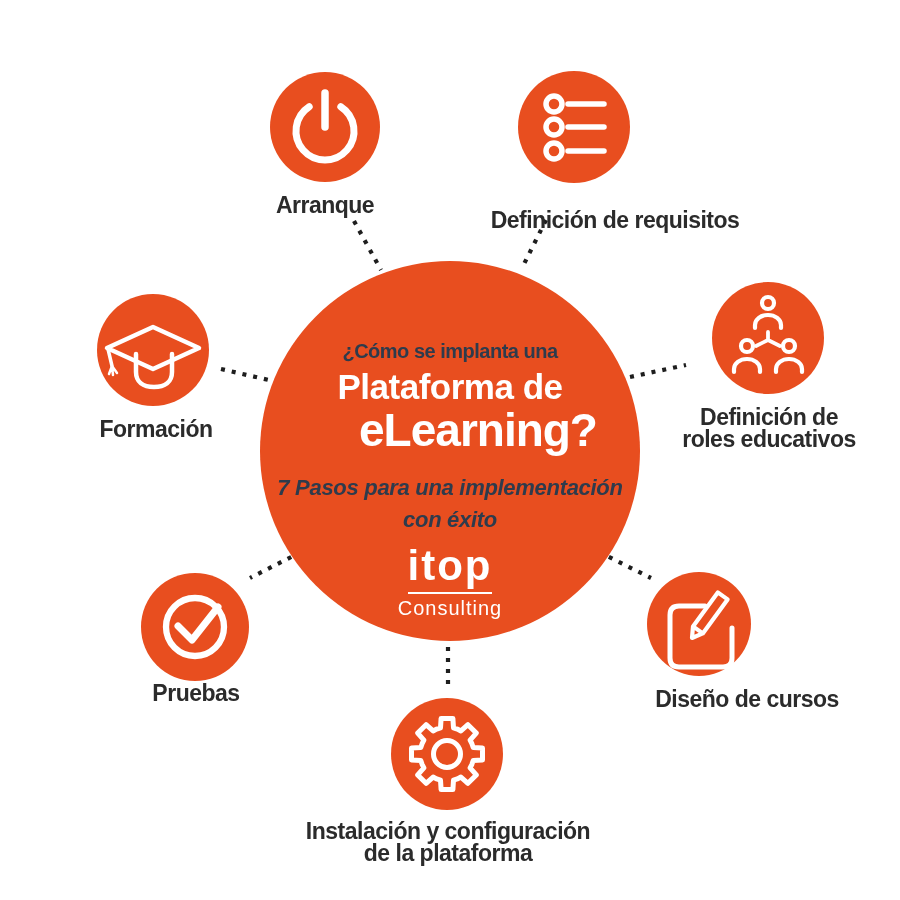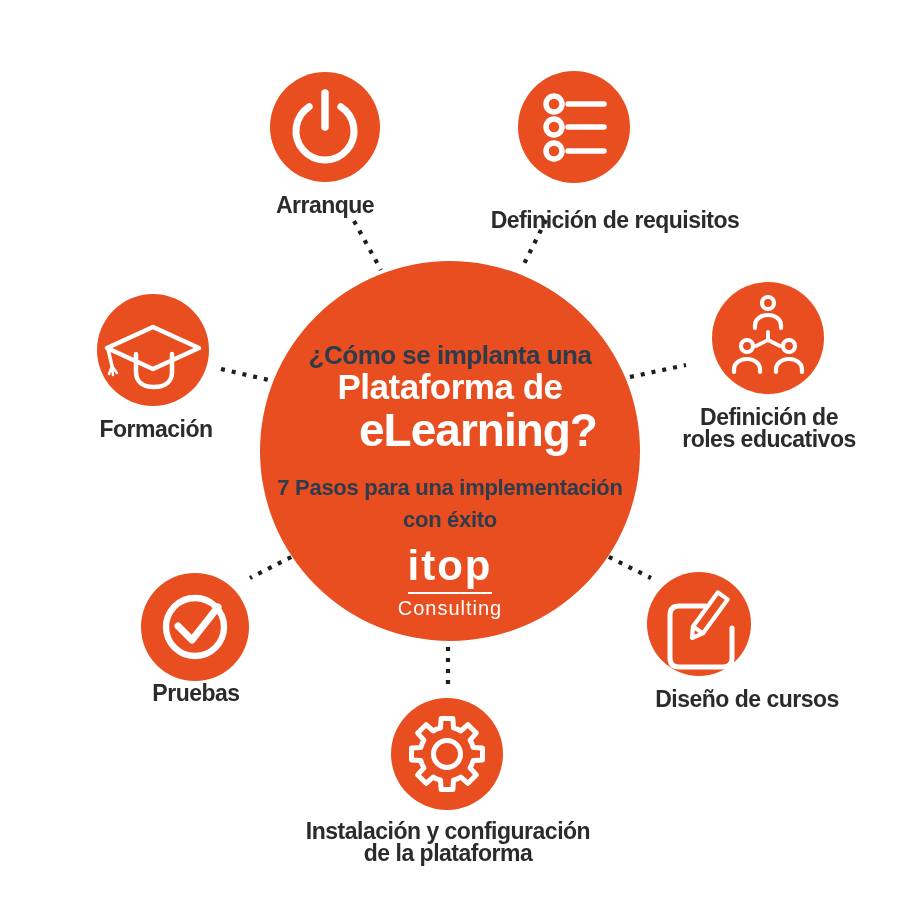--- a/index.html
+++ b/index.html
@@ -8,24 +8,24 @@
     font-family:"Liberation Sans","DejaVu Sans",sans-serif;
   }
   .connectors{position:absolute;left:0;top:0;z-index:1;}
   .connectors line{stroke:var(--connector,#1E1E1E);stroke-width:4.2;stroke-dasharray:4 7;}
 
   .center-circle{
     position:absolute;left:260px;top:261px;width:380px;height:380px;border-radius:50%;
     background:var(--orange,#E84E1F);z-index:2;
   }
   .ctext{position:absolute;left:0;width:900px;text-align:center;z-index:3;}
-  .c-line1{top:340px;font-size:26px;font-weight:bold;letter-spacing:-0.5px;color:var(--title-dark,#2E3B4C);}
+  .c-line1{top:340px;font-size:20px;font-weight:bold;letter-spacing:-0.5px;color:var(--title-dark,#2E3B4C);}
   .c-line2{top:367px;font-size:35px;font-weight:bold;letter-spacing:-0.5px;color:#ffffff;}
   .c-line3{top:403px;font-size:46px;font-weight:bold;letter-spacing:-1px;color:#ffffff;padding-left:28px;}
-  .c-sub{top:472px;font-size:22px;font-weight:600;letter-spacing:-0.3px;
+  .c-sub{top:472px;font-size:22px;font-style:italic;font-weight:600;letter-spacing:-0.3px;
          line-height:32px;color:var(--title-dark,#2E3B4C);}
   .logo-name{top:545px;font-size:42px;font-weight:700;letter-spacing:2px;color:#ffffff;line-height:42px;}
   .logo-divider{position:absolute;top:592px;left:408px;width:84px;height:2px;background:#ffffff;z-index:3;}
   .logo-tagline{top:597px;font-size:20px;font-weight:400;letter-spacing:1px;color:#ffffff;}
 
   .sat{position:absolute;border-radius:50%;background:var(--orange,#E84E1F);z-index:2;}
   .sat svg{display:block;width:100%;height:100%;}
   .sat svg *{fill:none;stroke:#ffffff;}
   .sat-arranque   {left:270px;top:72px; width:110px;height:110px;}
   .sat-requisitos {left:518px;top:71px; width:112px;height:112px;}

